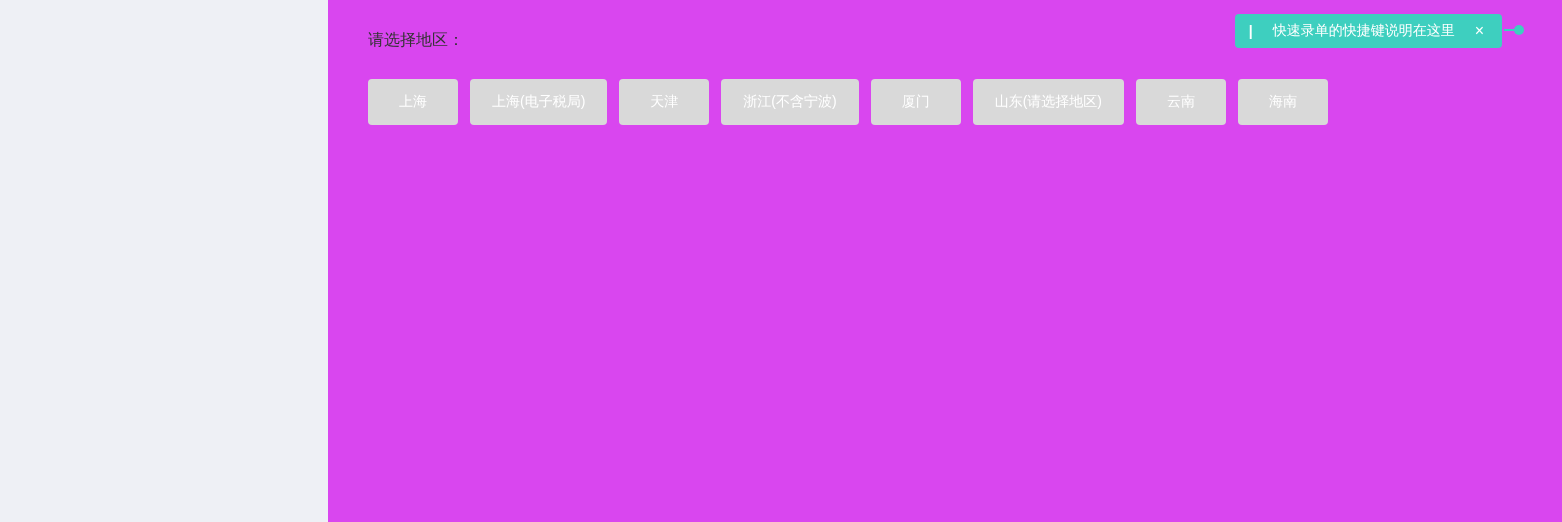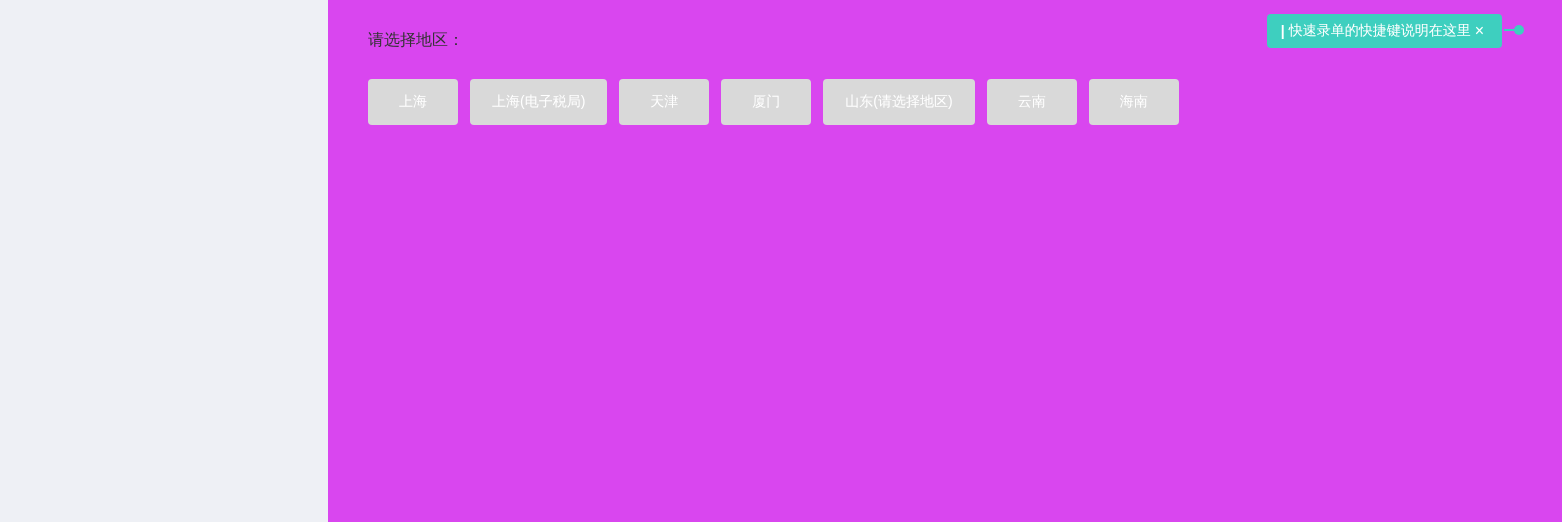--- a/index.html
+++ b/index.html
@@ -66,21 +66,21 @@
       position: absolute;
       top: 14px;
       right: 60px;
       background: #3ecfbf;
       color: #fff;
       font-size: 14px;
       padding: 8px 18px 8px 14px;
       border-radius: 4px;
       display: flex;
       align-items: center;
-      gap: 0;
+      gap: 16px;
       white-space: nowrap;
     }
 
     .tooltip-banner::before {
       content: '|';
       font-weight: bold;
       color: #fff;
       margin-right: 4px;
     }
 
@@ -115,20 +115,21 @@
 
 <div class="sidebar"></div>
 
 <div class="main-content">
   <div class="page-title">请选择地区：</div>
   <div class="region-buttons">
 
   <button class="region-btn">上海</button>
       <button class="region-btn">上海(电子税局)</button>
       <button class="region-btn">天津</button>
+      <button class="region-btn">浙江(不含宁波)</button>
       <button class="region-btn">厦门</button>
       <button class="region-btn">山东(请选择地区)</button>
       <button class="region-btn">云南</button>
       <button class="region-btn">海南</button>
     </div>
 </div>
 
 <div class="tooltip-banner">
   <span>快速录单的快捷键说明在这里</span>
   <span class="tooltip-close">×</span>

